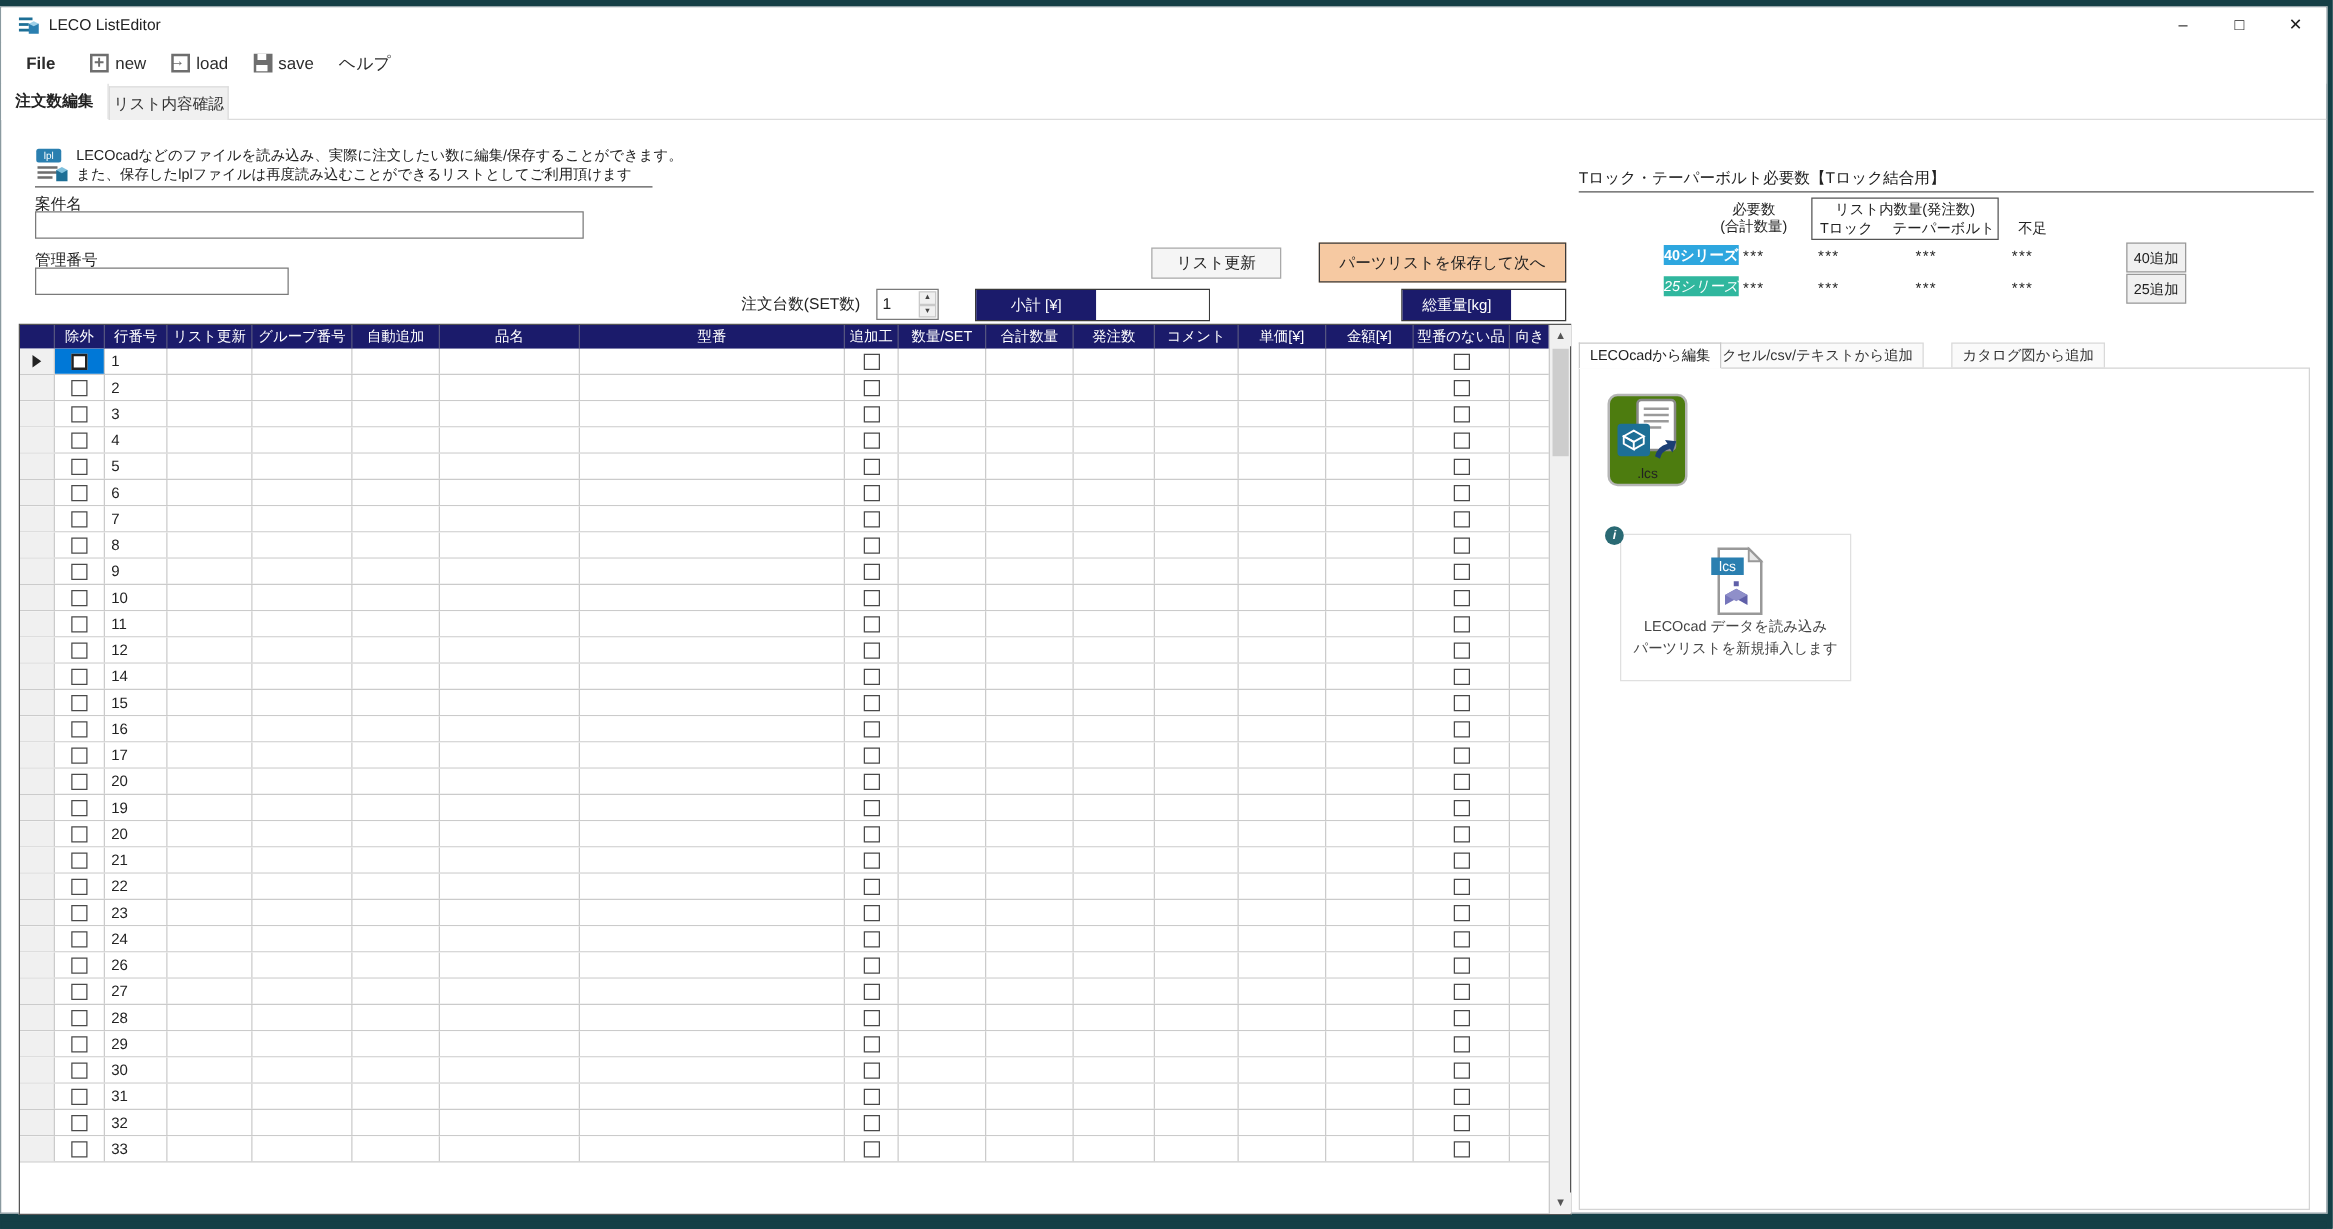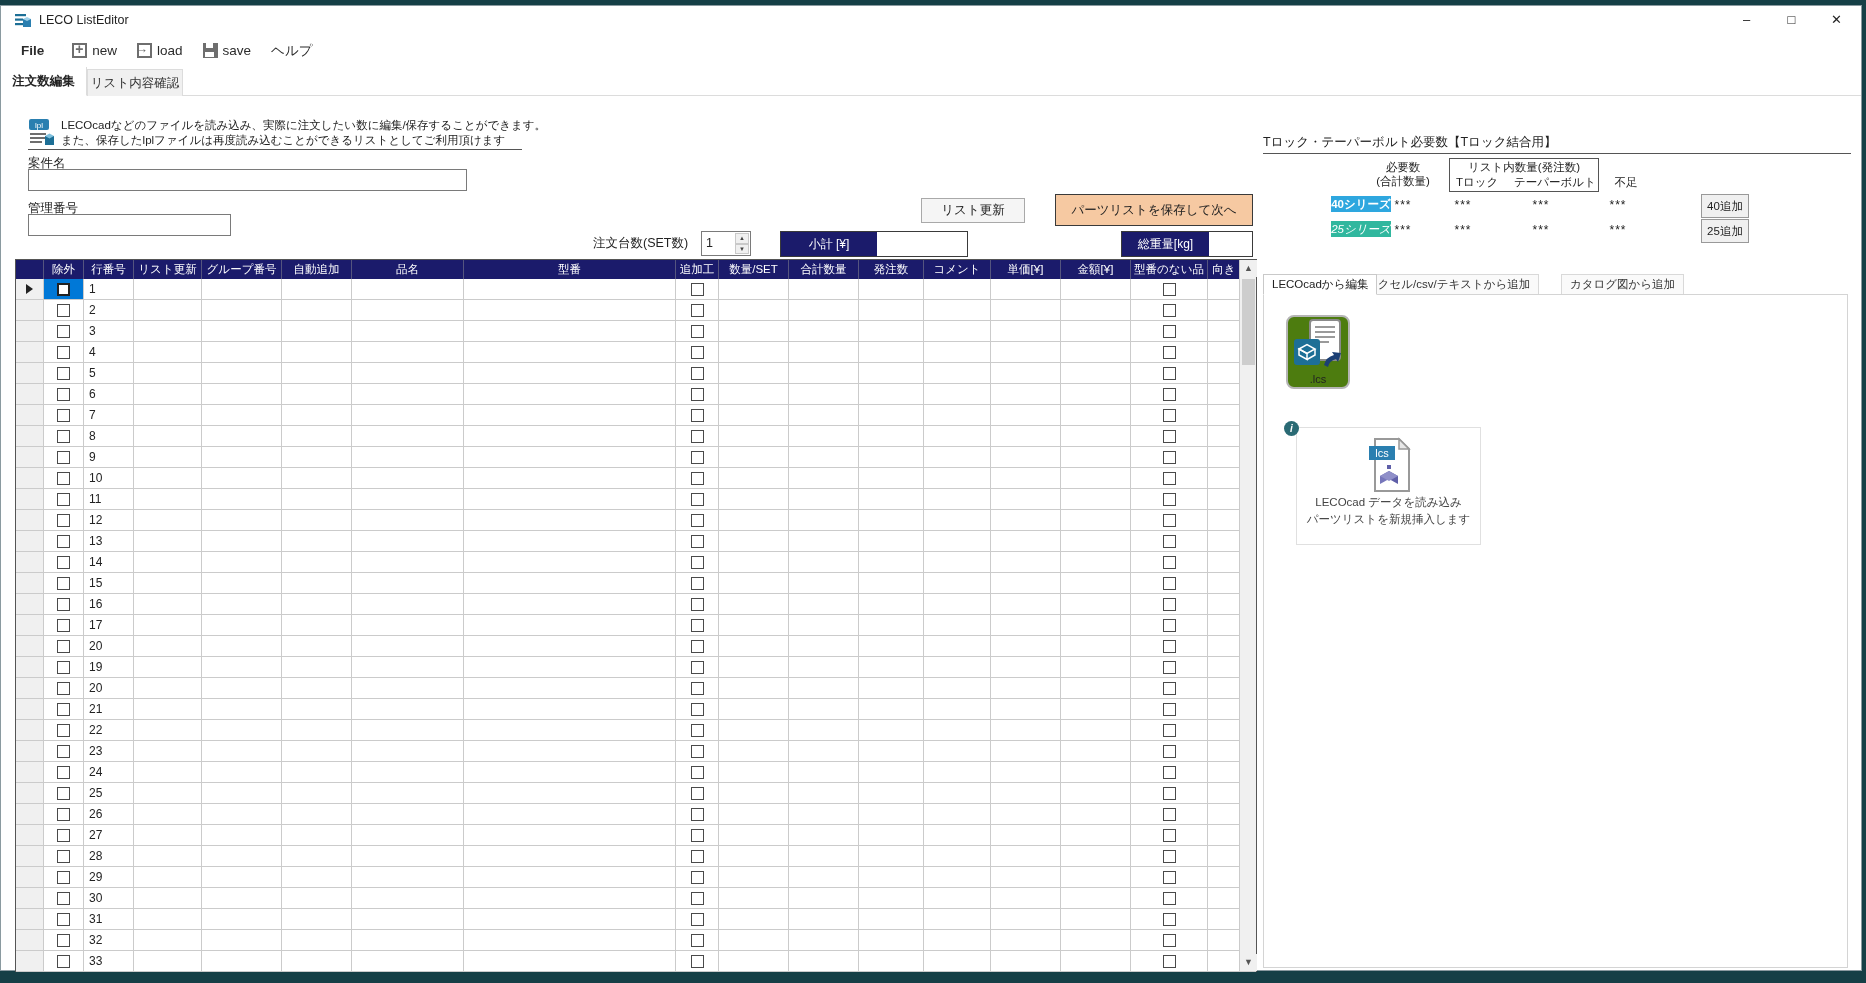--- a/index.html
+++ b/index.html
@@ -524,45 +524,20 @@
             <div class="g-cell" style="width: 77px;">
               <div class="cb"></div>
             </div>
             <div class="g-cell" style="width: 33px;"></div>
           </div>
           <div class="g-row">
             <div class="g-cell g-ind" style="width: 28px;"></div>
             <div class="g-cell" style="width: 40px;">
               <div class="cb"></div>
             </div>
-            <div class="g-cell g-num" style="width: 50px;">13</div>
-            <div class="g-cell" style="width: 68px;"></div>
-            <div class="g-cell" style="width: 80px;"></div>
-            <div class="g-cell" style="width: 70px;"></div>
-            <div class="g-cell" style="width: 112px;"></div>
-            <div class="g-cell" style="width: 212px;"></div>
-            <div class="g-cell" style="width: 43px;">
-              <div class="cb"></div>
-            </div>
-            <div class="g-cell" style="width: 70px;"></div>
-            <div class="g-cell" style="width: 70px;"></div>
-            <div class="g-cell" style="width: 65px;"></div>
-            <div class="g-cell" style="width: 67px;"></div>
-            <div class="g-cell" style="width: 70px;"></div>
-            <div class="g-cell" style="width: 70px;"></div>
-            <div class="g-cell" style="width: 77px;">
-              <div class="cb"></div>
-            </div>
-            <div class="g-cell" style="width: 33px;"></div>
-          </div>
-          <div class="g-row">
-            <div class="g-cell g-ind" style="width: 28px;"></div>
-            <div class="g-cell" style="width: 40px;">
-              <div class="cb"></div>
-            </div>
             <div class="g-cell g-num" style="width: 50px;">14</div>
             <div class="g-cell" style="width: 68px;"></div>
             <div class="g-cell" style="width: 80px;"></div>
             <div class="g-cell" style="width: 70px;"></div>
             <div class="g-cell" style="width: 112px;"></div>
             <div class="g-cell" style="width: 212px;"></div>
             <div class="g-cell" style="width: 43px;">
               <div class="cb"></div>
             </div>
             <div class="g-cell" style="width: 70px;"></div>
@@ -800,45 +775,20 @@
               <div class="cb"></div>
             </div>
             <div class="g-cell" style="width: 33px;"></div>
           </div>
           <div class="g-row">
             <div class="g-cell g-ind" style="width: 28px;"></div>
             <div class="g-cell" style="width: 40px;">
               <div class="cb"></div>
             </div>
             <div class="g-cell g-num" style="width: 50px;">24</div>
-            <div class="g-cell" style="width: 68px;"></div>
-            <div class="g-cell" style="width: 80px;"></div>
-            <div class="g-cell" style="width: 70px;"></div>
-            <div class="g-cell" style="width: 112px;"></div>
-            <div class="g-cell" style="width: 212px;"></div>
-            <div class="g-cell" style="width: 43px;">
-              <div class="cb"></div>
-            </div>
-            <div class="g-cell" style="width: 70px;"></div>
-            <div class="g-cell" style="width: 70px;"></div>
-            <div class="g-cell" style="width: 65px;"></div>
-            <div class="g-cell" style="width: 67px;"></div>
-            <div class="g-cell" style="width: 70px;"></div>
-            <div class="g-cell" style="width: 70px;"></div>
-            <div class="g-cell" style="width: 77px;">
-              <div class="cb"></div>
-            </div>
-            <div class="g-cell" style="width: 33px;"></div>
-          </div>
-          <div class="g-row">
-            <div class="g-cell g-ind" style="width: 28px;"></div>
-            <div class="g-cell" style="width: 40px;">
-              <div class="cb"></div>
-            </div>
-            <div class="g-cell g-num" style="width: 50px;">25</div>
             <div class="g-cell" style="width: 68px;"></div>
             <div class="g-cell" style="width: 80px;"></div>
             <div class="g-cell" style="width: 70px;"></div>
             <div class="g-cell" style="width: 112px;"></div>
             <div class="g-cell" style="width: 212px;"></div>
             <div class="g-cell" style="width: 43px;">
               <div class="cb"></div>
             </div>
             <div class="g-cell" style="width: 70px;"></div>
             <div class="g-cell" style="width: 70px;"></div>

